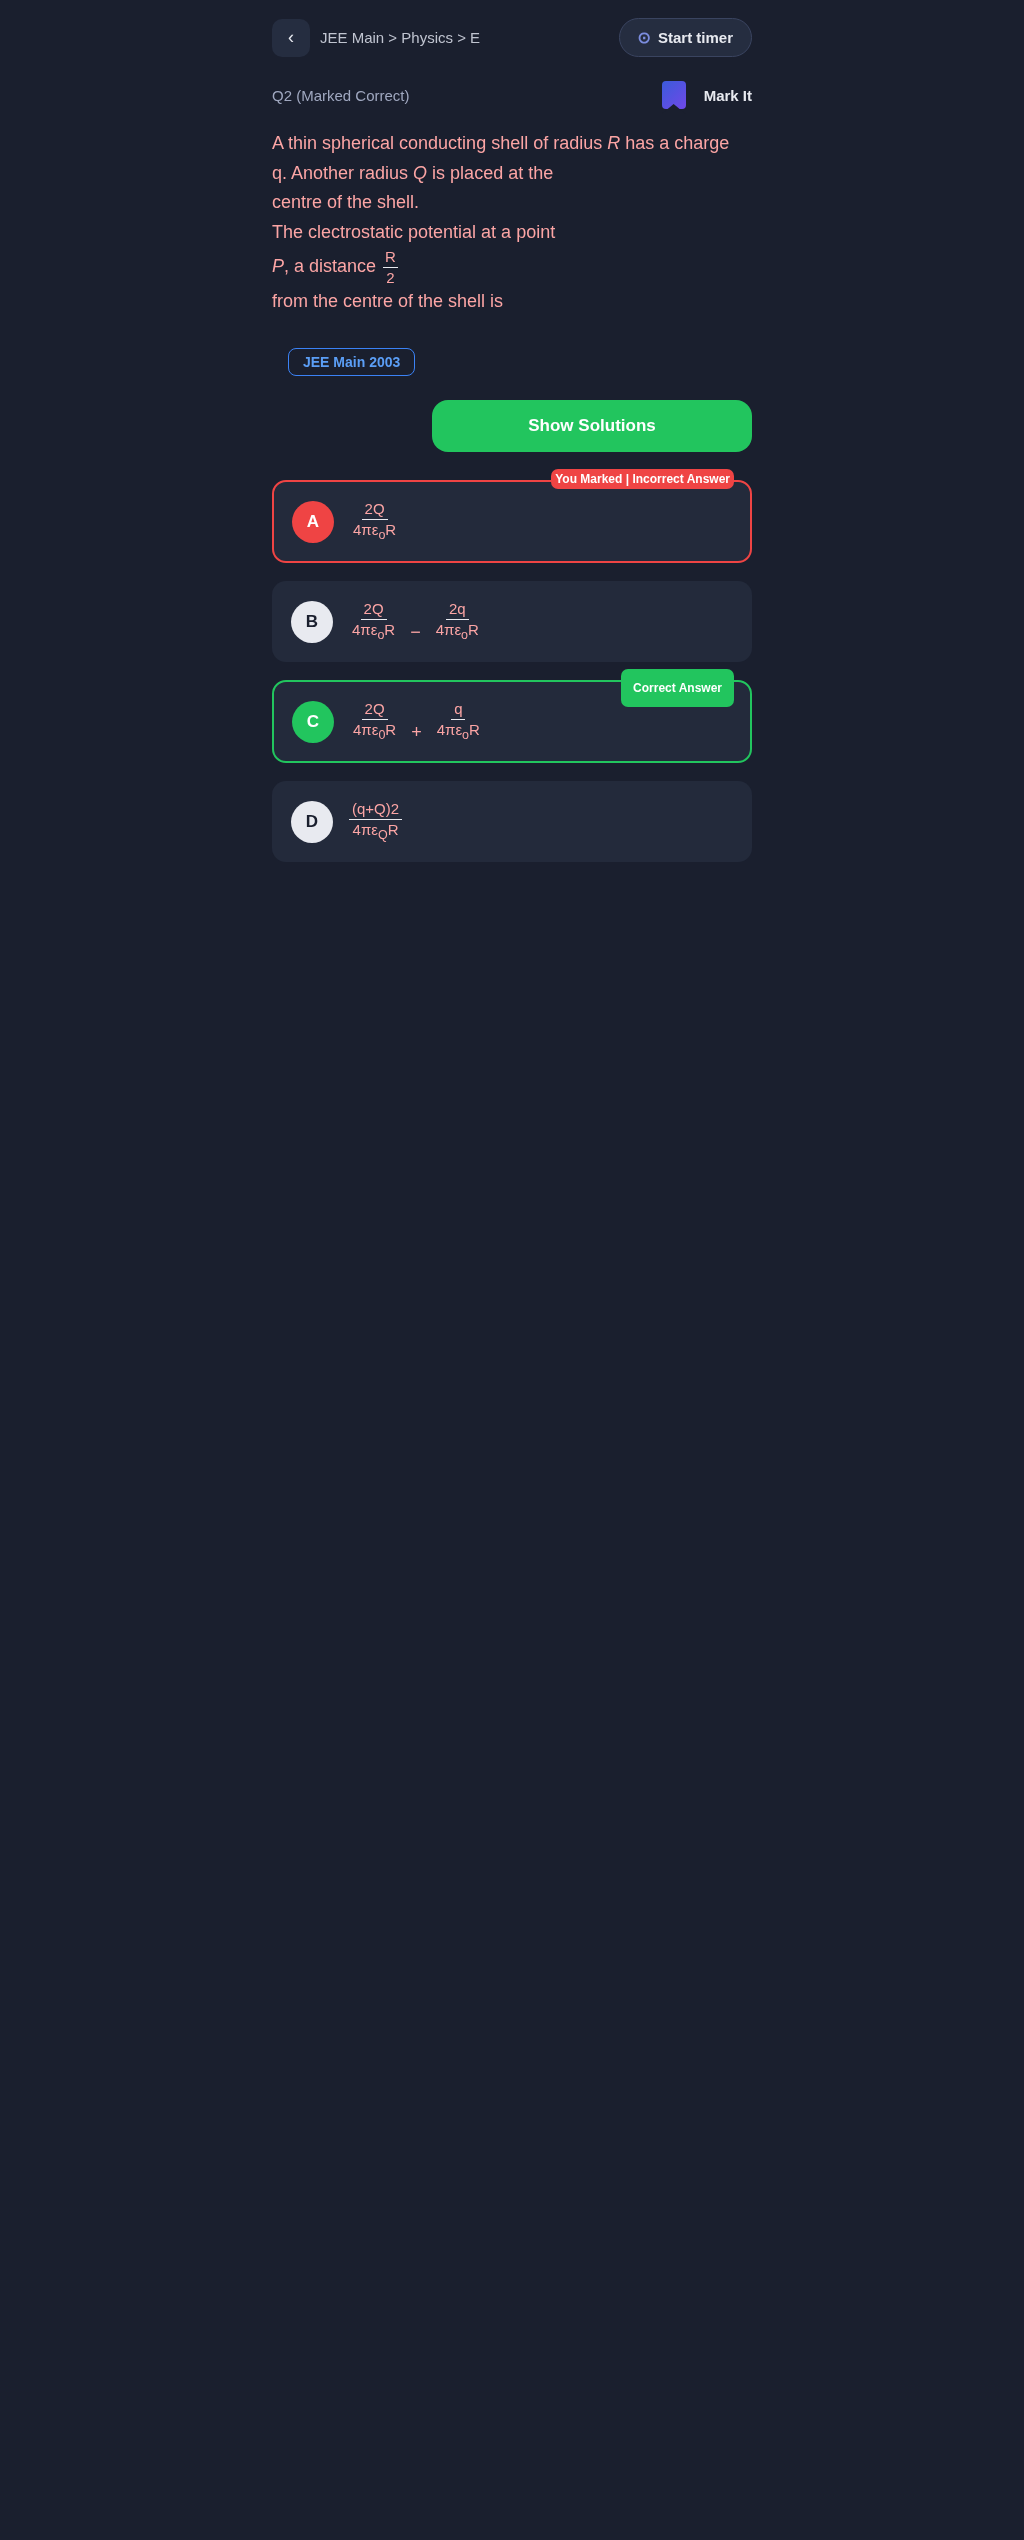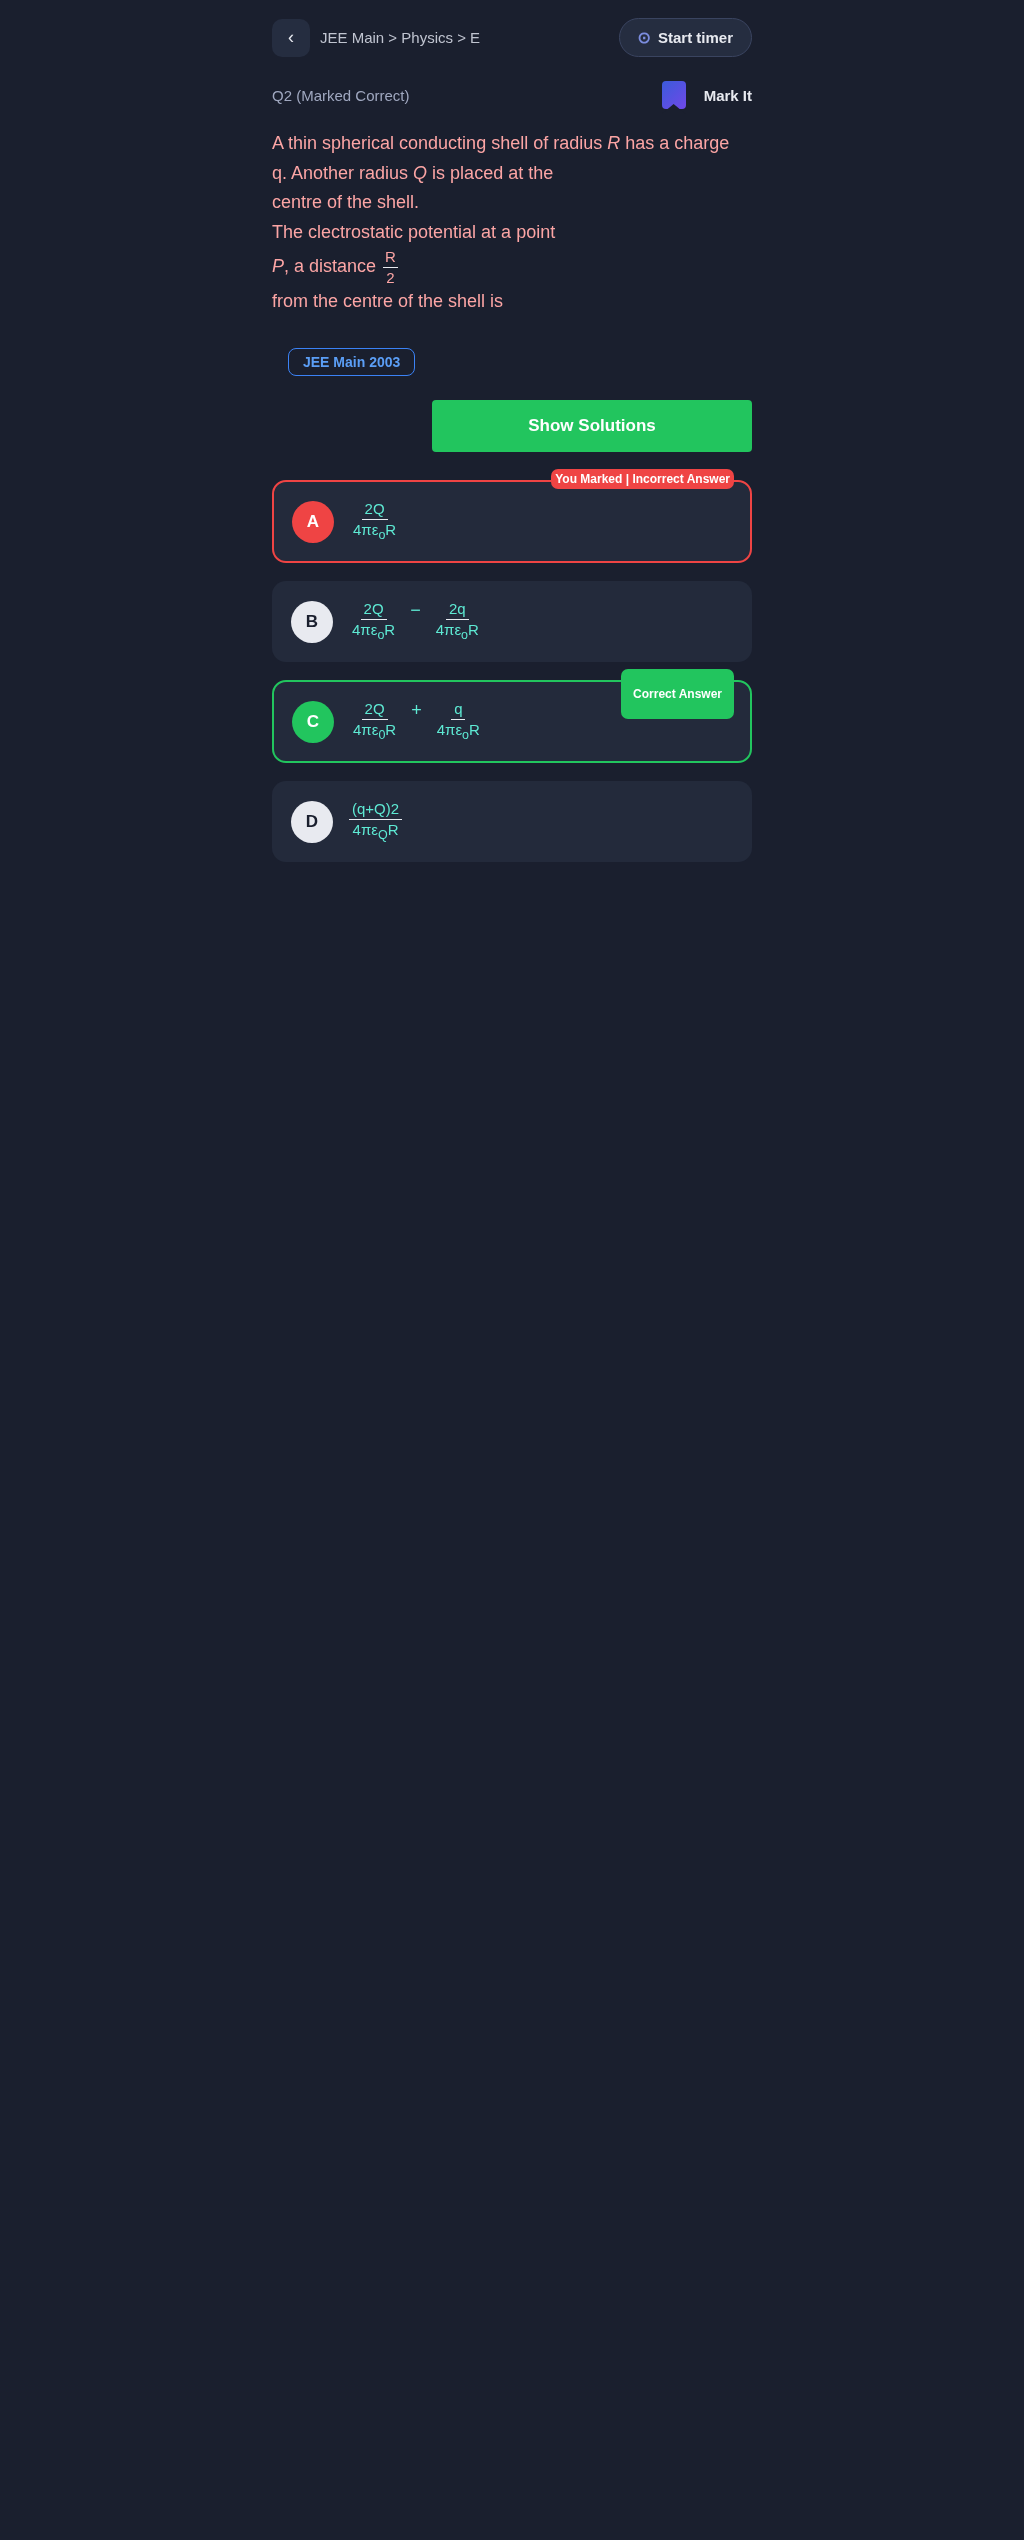--- a/index.html
+++ b/index.html
@@ -151,21 +151,21 @@
 
     
     .solutions-btn-wrap {
       padding: 0 16px 28px 16px;
       display: flex;
       justify-content: flex-end;
     }
     .solutions-btn {
       background: #22c55e;
       border: none;
-      border-radius: 4px;
+      border-radius: 16px;
       padding: 16px 32px;
       color: #fff;
       font-size: 17px;
       font-weight: 700;
       cursor: pointer;
       width: 100%;
       max-width: 320px;
     }
 
     
@@ -206,43 +206,43 @@
     }
     .option-badge-correct {
       position: absolute;
       top: -13px;
       right: 16px;
       background: #22c55e;
       color: #fff;
       font-size: 12px;
       font-weight: 700;
       border-radius: 7px;
-      padding: 18px 12px;
+      padding: 12px 12px;
     }
 
     .option-circle {
       width: 42px;
       height: 42px;
       border-radius: 50%;
       display: flex;
       align-items: center;
       justify-content: center;
       font-size: 17px;
       font-weight: 700;
       flex-shrink: 0;
     }
     .option-circle.red { background: #ef4444; color: #fff; }
     .option-circle.white { background: #e8eaf0; color: #1a1f2e; }
     .option-circle.green { background: #22c55e; color: #fff; }
 
     .option-formula {
       font-size: 16px;
-      color: #5eead4;
-      display: flex;
-      align-items: flex-start;
+      color: #fca5a5;
+      display: flex;
+      align-items: flex-end;
       gap: 8px;
     }
     .option-formula .frac {
       display: inline-flex;
       flex-direction: column;
       align-items: center;
       vertical-align: middle;
       font-size: 15px;
       line-height: 1.2;
     }

